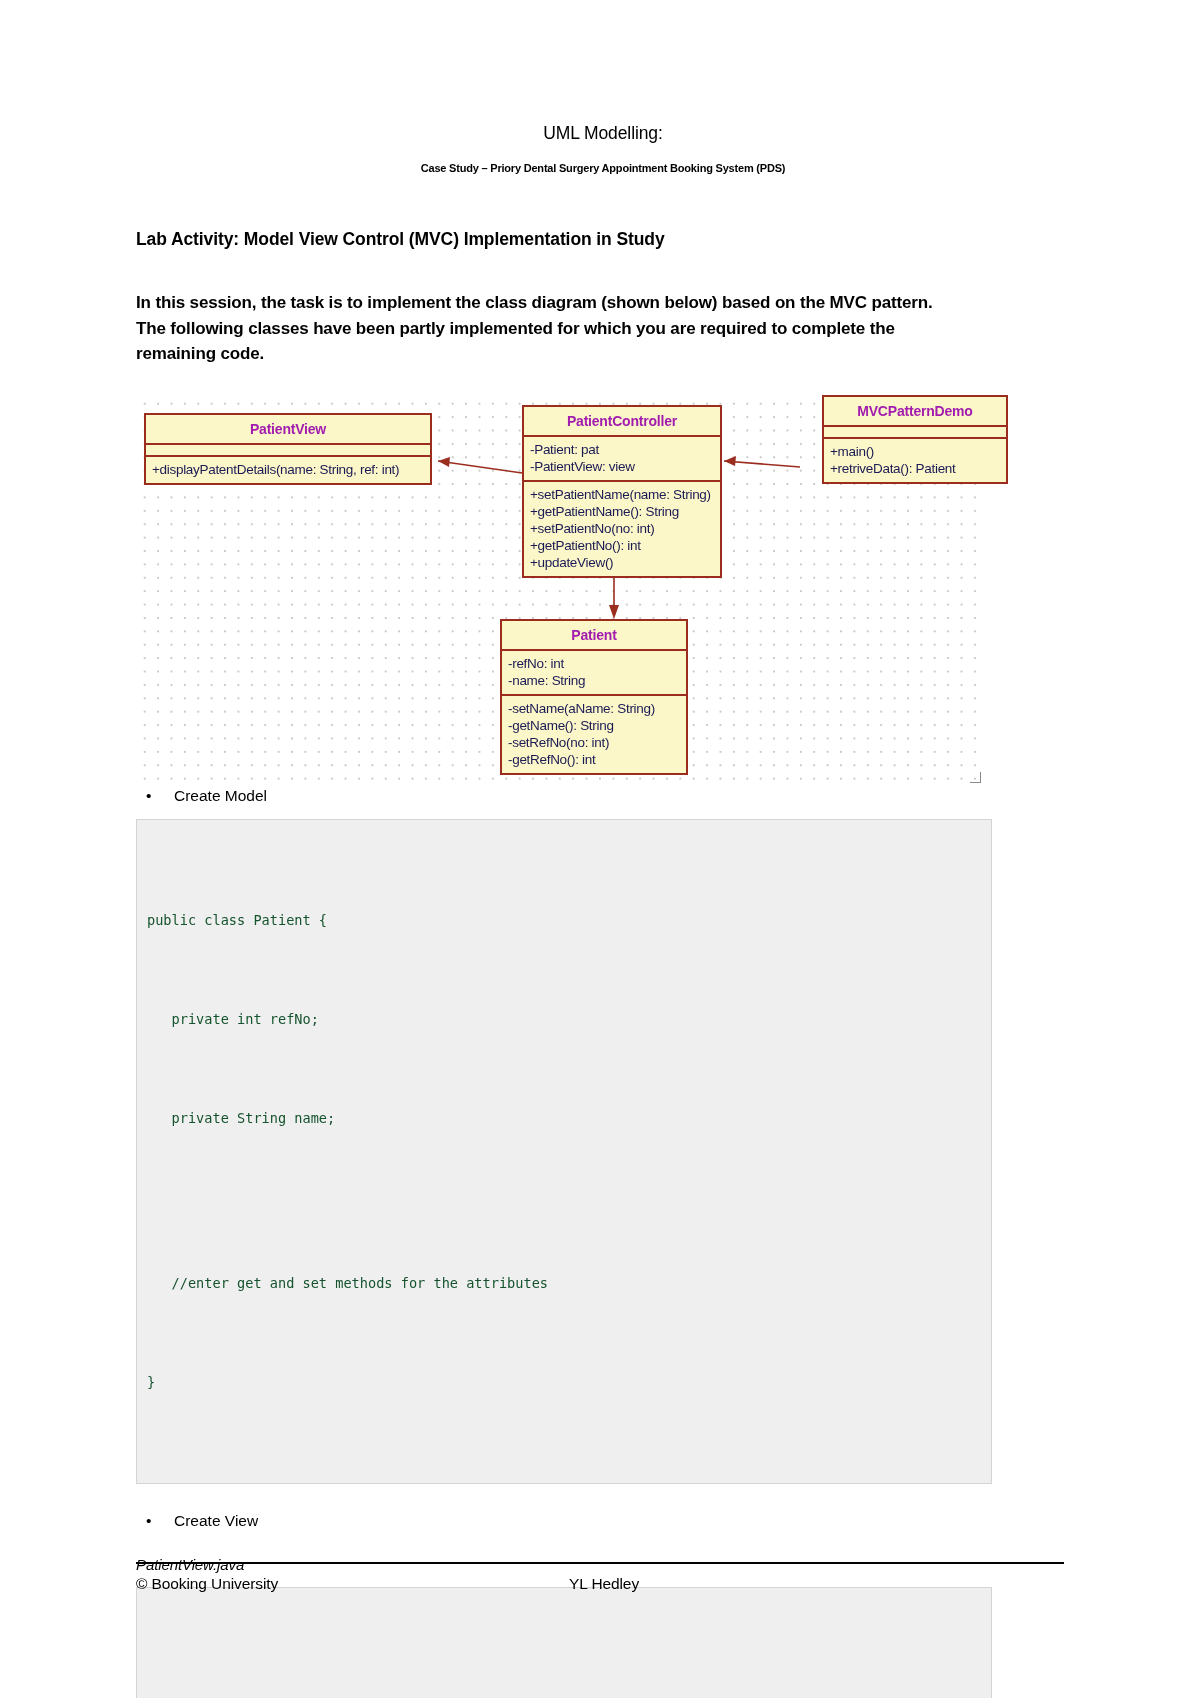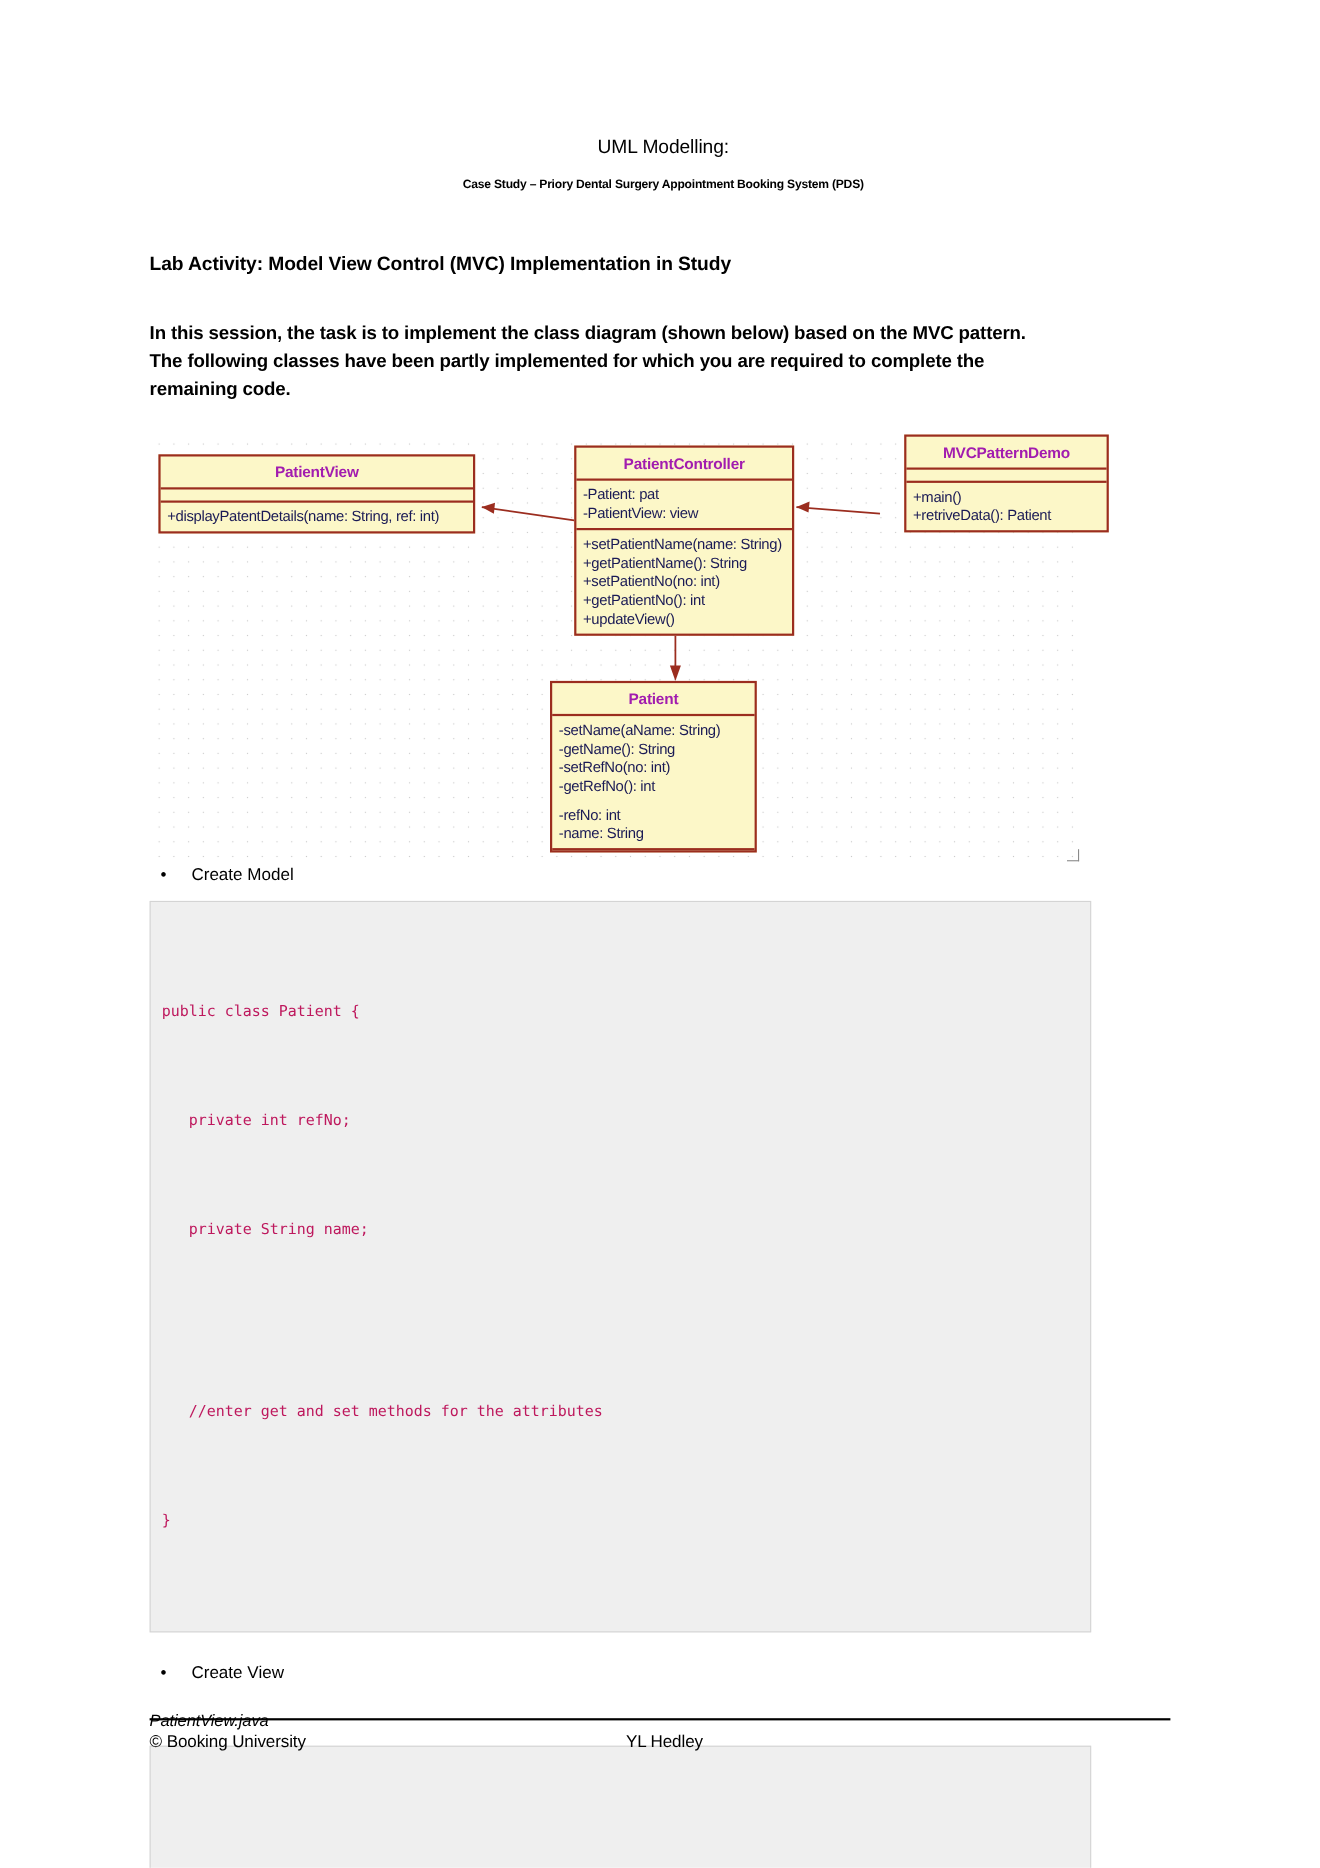--- a/index.html
+++ b/index.html
@@ -137,21 +137,21 @@
   .codeblock {
     margin-top: 14px;
     background: #efefef;
     border: 1px solid #d4d4d4;
     box-sizing: border-box;
     width: 856px;
     padding: 18px 0 18px 10px;
     font-family: "DejaVu Sans Mono", monospace;
     font-size: 13.6px;
     line-height: 33px;
-    color: #be185d;
+    color: #14532d;
     white-space: pre;
   }
   .code-line { display: block; }
 
   
   .footer {
     position: absolute;
     left: 136px;
     top: 1562px;
     width: 928px;
@@ -226,29 +226,29 @@
       <div class="uml-title">MVCPatternDemo</div>
       <div class="uml-section empty divider"></div>
       <div class="uml-section">
         <span class="uml-line">+main()</span>
         <span class="uml-line">+retriveData(): Patient</span>
       </div>
     </div>
 
     <div class="uml-box" id="box-patient">
       <div class="uml-title">Patient</div>
+      <div class="uml-section divider">
+        <span class="uml-line">-refNo: int</span>
+        <span class="uml-line">-name: String</span>
+      </div>
       <div class="uml-section">
         <span class="uml-line">-setName(aName: String)</span>
         <span class="uml-line">-getName(): String</span>
         <span class="uml-line">-setRefNo(no: int)</span>
         <span class="uml-line">-getRefNo(): int</span>
-      </div>
-      <div class="uml-section divider">
-        <span class="uml-line">-refNo: int</span>
-        <span class="uml-line">-name: String</span>
       </div>
     </div>
   </div>
 
   <div class="bullet-row">
     <span class="bullet-dot">•</span>
     <span class="bullet-text">Create Model</span>
   </div>
   <div class="codeblock">
     <span class="code-line">public class Patient {</span>

